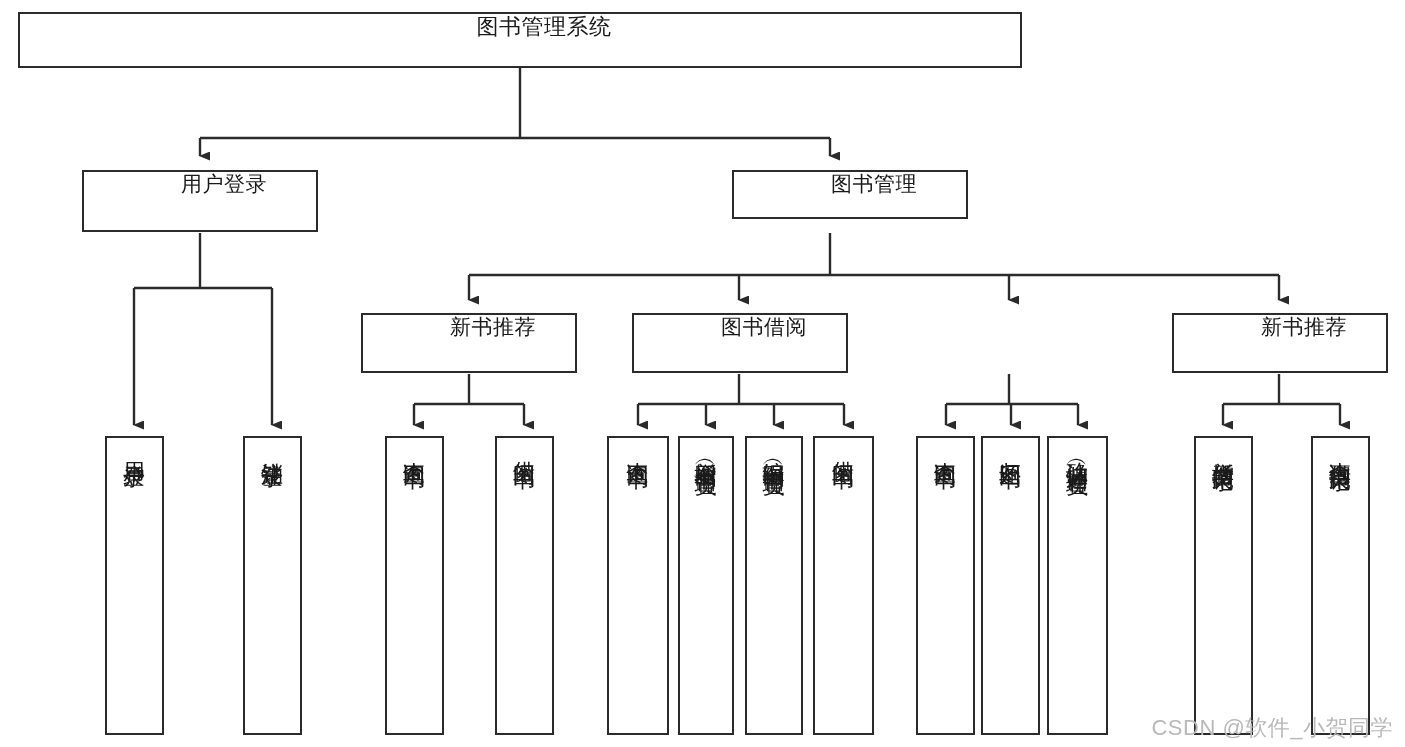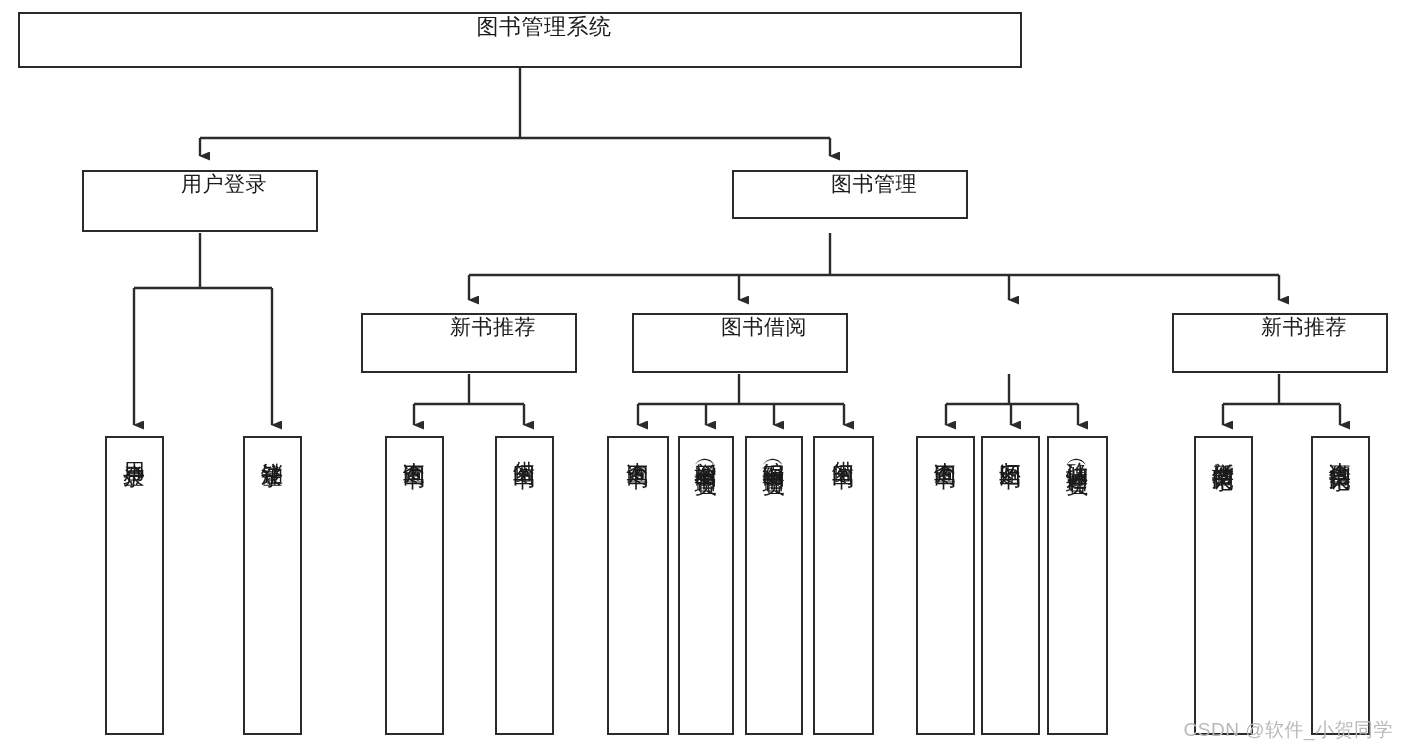--- a/index.html
+++ b/index.html
@@ -45,21 +45,21 @@
     text-orientation:upright;
     font-size:22px;
     line-height:1.05;
     letter-spacing:2px;
     white-space:nowrap;
   }
   .watermark{
     position:absolute;
     right:12px;
     bottom:4px;
-    font-size:19px;
+    font-size:22px;
     color:#b9b9b9;
     letter-spacing:0.5px;
     white-space:nowrap;
   }
 </style>
 </head>
 <body>
 
 <div id="canvas">
 

